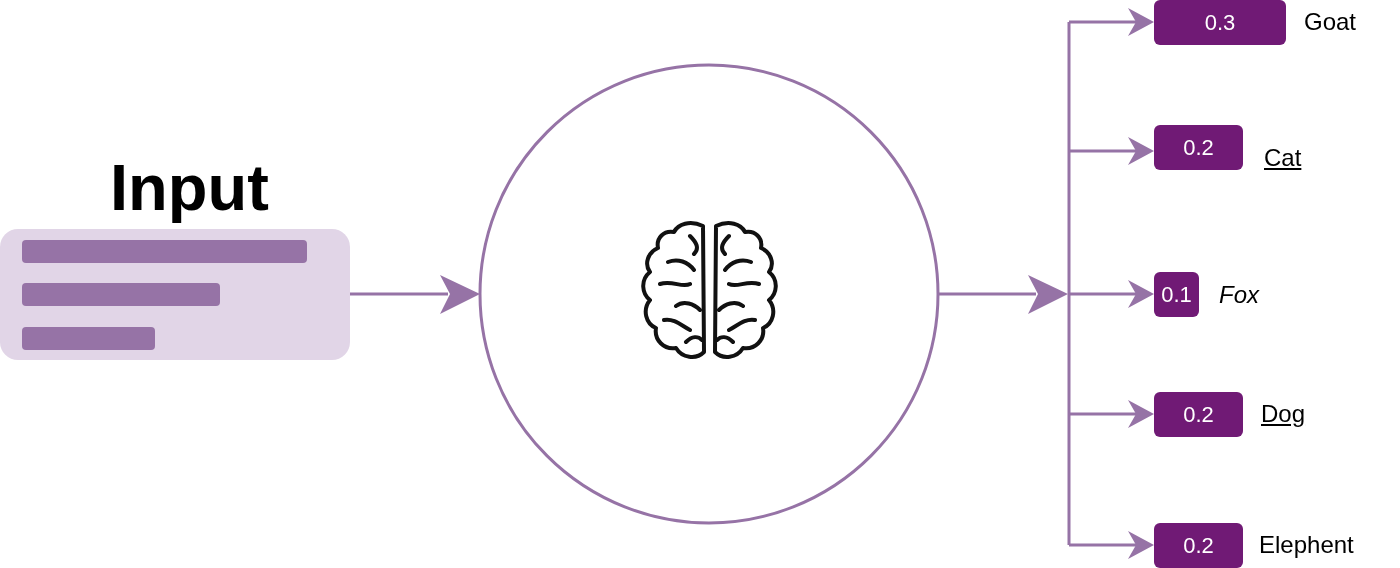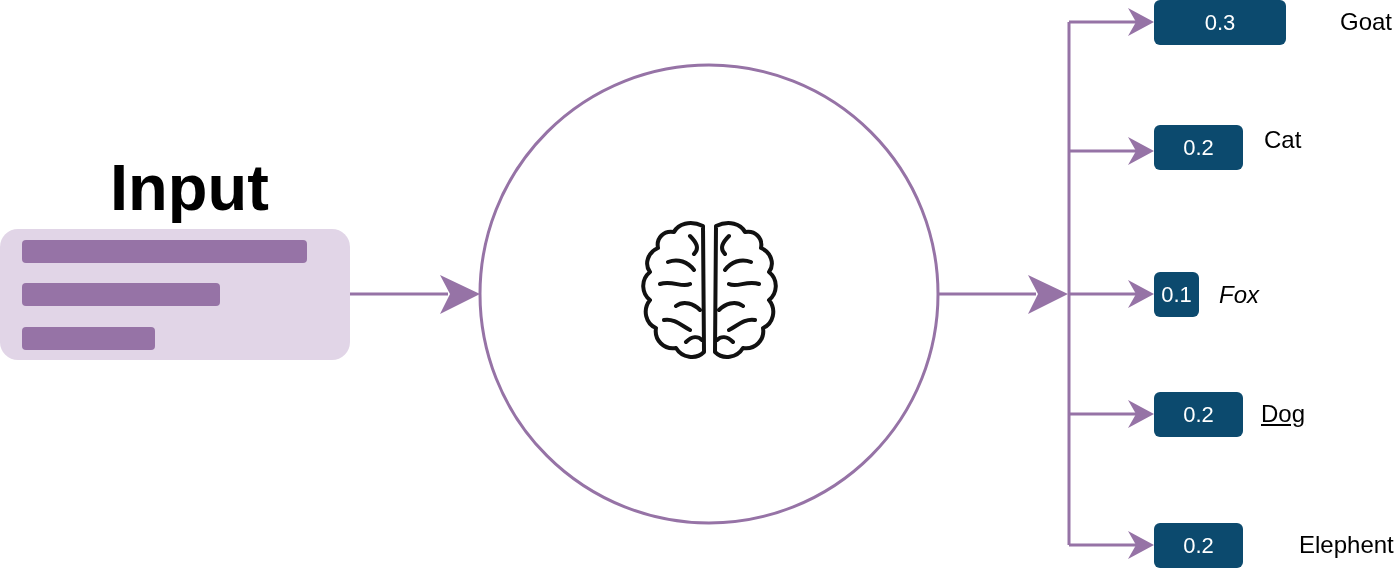--- a/index.html
+++ b/index.html
@@ -4,21 +4,21 @@
   <style>
     html, body { margin: 0; padding: 0; background: #ffffff; }
     body { width: 1400px; height: 568px; position: relative; overflow: hidden;
            font-family: "Liberation Sans", sans-serif; }
     #canvas { position: absolute; left: 0; top: 0; }
     .title { position: absolute; left: 110px; top: 150px; font-size: 65px; font-weight: bold; color: #000;
              font-family: "Liberation Sans", sans-serif; letter-spacing: 0px; }
     .input-box { position: absolute; left: 0; top: 229px; width: 350px; height: 131px;
                  background: #e1d5e7; border-radius: 18px; }
     .bar { position: absolute; left: 22px; height: 23px; background: #9673a6; border-radius: 4px; }
-    .out-box { position: absolute; background: #0c4a6e; border-radius: 6px; color: #ffffff;
+    .out-box { position: absolute; background: #701a75; border-radius: 6px; color: #ffffff;
                font-size: 22px; display: flex; align-items: center; justify-content: center;
                font-family: "Liberation Sans", sans-serif; }
     .out-label { position: absolute; font-size: 24px; color: #000; font-family: "Liberation Sans", sans-serif; }
   </style>
 </head>
 <body>
 
 <svg id="canvas" width="1400" height="568" viewBox="0 0 1400 568">
 
   <g>
@@ -58,25 +58,25 @@
 
 <div class="title">Input</div>
 
 <div class="input-box">
   <div class="bar" style="top:11px; width:285px;"></div>
   <div class="bar" style="top:54px; width:198px;"></div>
   <div class="bar" style="top:98px; width:133px;"></div>
 </div>
 
 <div class="out-box" style="left:1154px; top:0px; width:132px; height:45px;">0.3</div>
-<div class="out-label" style="left:1304px; top:8px;margin-left:36px;">Goat</div>
+<div class="out-label" style="left:1304px; top:8px;">Goat</div>
 
 <div class="out-box" style="left:1154px; top:125px; width:89px; height:45px;">0.2</div>
-<div class="out-label" style="left:1264px; top:126px;">Cat</div>
+<div class="out-label" style="left:1264px; top:144px;text-decoration:underline;">Cat</div>
 
 <div class="out-box" style="left:1154px; top:272px; width:45px; height:45px;">0.1</div>
 <div class="out-label" style="left:1219px; top:281px;font-style:italic;">Fox</div>
 
 <div class="out-box" style="left:1154px; top:392px; width:89px; height:45px;">0.2</div>
 <div class="out-label" style="left:1261px; top:400px;text-decoration:underline;">Dog</div>
 
 <div class="out-box" style="left:1154px; top:523px; width:89px; height:45px;">0.2</div>
-<div class="out-label" style="left:1259px; top:531px;margin-left:40px;">Elephent</div>
+<div class="out-label" style="left:1259px; top:531px;">Elephent</div>
 
 </body></html>

